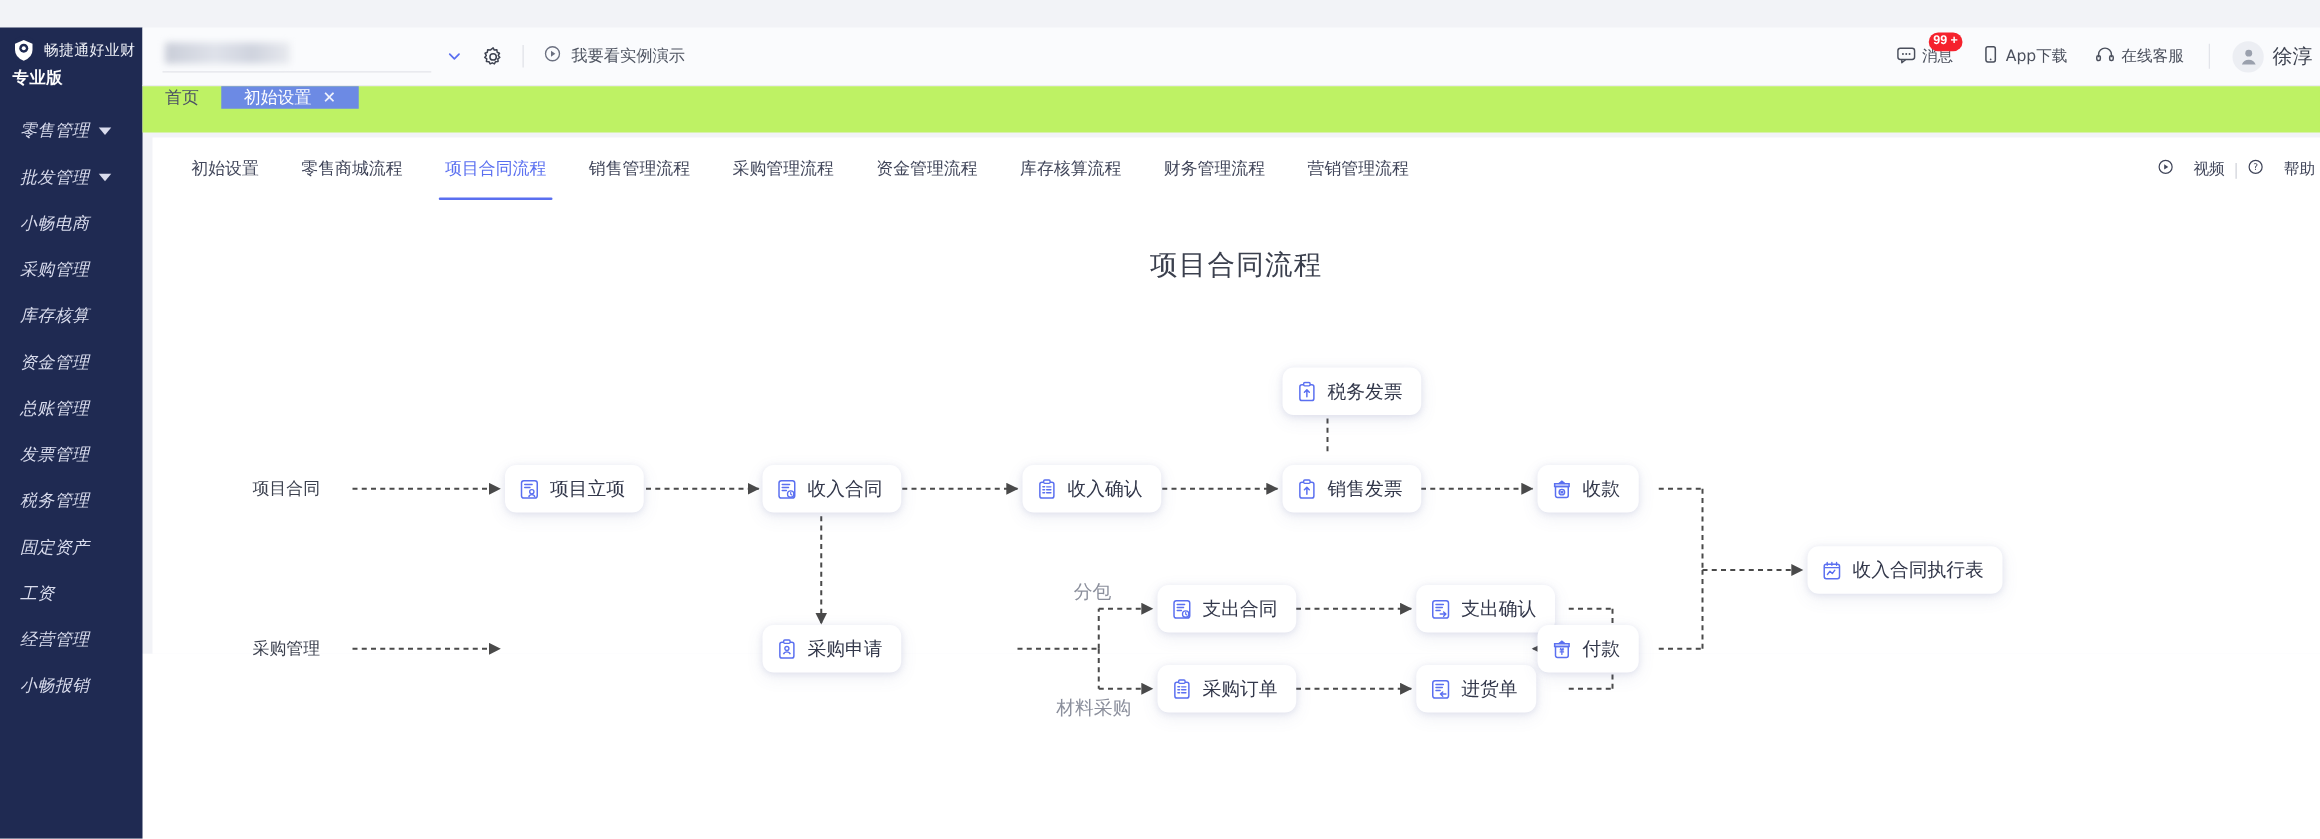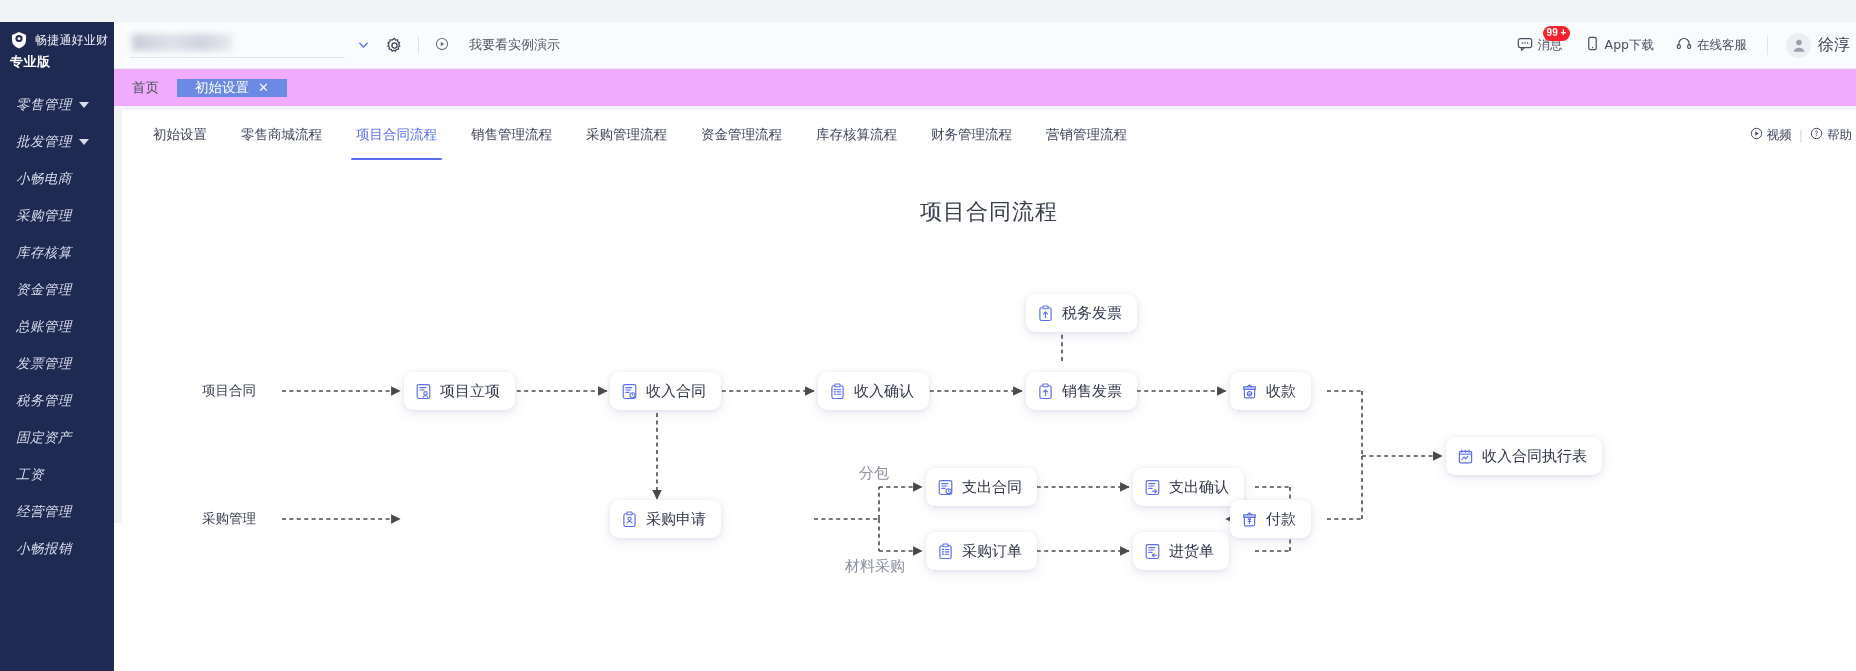--- a/index.html
+++ b/index.html
@@ -64,21 +64,21 @@
   }
   .chev-down {
     width: 13px; height: 13px; margin-left: 12px; position: relative;
   }
   .icon-btn {
     display: flex; align-items: center; justify-content: center; cursor: pointer;
   }
   .gear { margin-left: 16px; }
   .vline { width:1px; height:18px; background:#e0e2e8; margin-left:15px; }
   .demo-link {
-    display:flex; align-items:center; gap:20px; margin-left:16px;
+    display:flex; align-items:center; gap:8px; margin-left:16px;
     color:#4e5461; font-size:13px; cursor:pointer;
     font-family: "DejaVu Sans", sans-serif;
   }
   .top-right { margin-left:auto; display:flex; align-items:center; padding-right:6px; }
   .tr-item {
     display:flex; align-items:center; gap:5px; margin-left:22px;
     color:#4a4f5c; font-size:12.5px; cursor:pointer; position:relative;
     font-family: "DejaVu Sans", sans-serif;
   }
   .badge {
@@ -91,21 +91,21 @@
   .avatar {
     width:25px; height:25px; border-radius:50%; background:#eceef3;
     display:flex; align-items:center; justify-content:center; margin-left:18px;
   }
   .uname { margin-left:7px; color:#3d4250; font-size:16px;
     font-family:"DejaVu Sans", sans-serif; white-space:nowrap; }
 
   
   .pagetabs {
     position:absolute; left:114px; top:69px; right:0; height:37px;
-    background:#f0abfc; display:flex; align-items:center;
+    background:#bef264; display:flex; align-items:flex-start;
   }
   .ptab {
     display:flex; align-items:center; padding:0 18px; font-size:13.5px;
     color:#4b5164; cursor:pointer; white-space:nowrap;
     font-family:"DejaVu Sans", sans-serif;
   }
   .ptab.active { background:#6c8ae4; color:#fff; }
   .ptab .x { margin-left:9px; font-size:13px; opacity:.9; }
 
   
@@ -125,21 +125,21 @@
   .stab.active { color:#5a6ff0; }
   .stab.active::after {
     content:""; position:absolute; left:12px; right:12px; bottom:0;
     height:2.5px; background:#5a6ff0; border-radius:2px;
   }
   .subtabs-right {
     margin-left:auto; display:flex; align-items:center; gap:7px;
     padding-right:4px; color:#41465a; font-size:12.5px;
     font-family:"DejaVu Sans", sans-serif;
   }
-  .srlink { display:flex; align-items:center; gap:4px; cursor:pointer; }
+  .srlink { display:flex; align-items:center; gap:16px; cursor:pointer; }
   .srsep { color:#d4d6dd; }
 
   .flow-title {
     text-align:center; font-size:22px; color:#3a3f4d; letter-spacing:1px;
     margin-top:37px; font-family:"DejaVu Sans", sans-serif; font-weight:400;
   }
 
   
   .canvas { position:relative; width:1734px; height:420px; margin-top:24px; }
   .canvas svg.edges { position:absolute; left:0; top:0; width:1734px; height:420px; }

